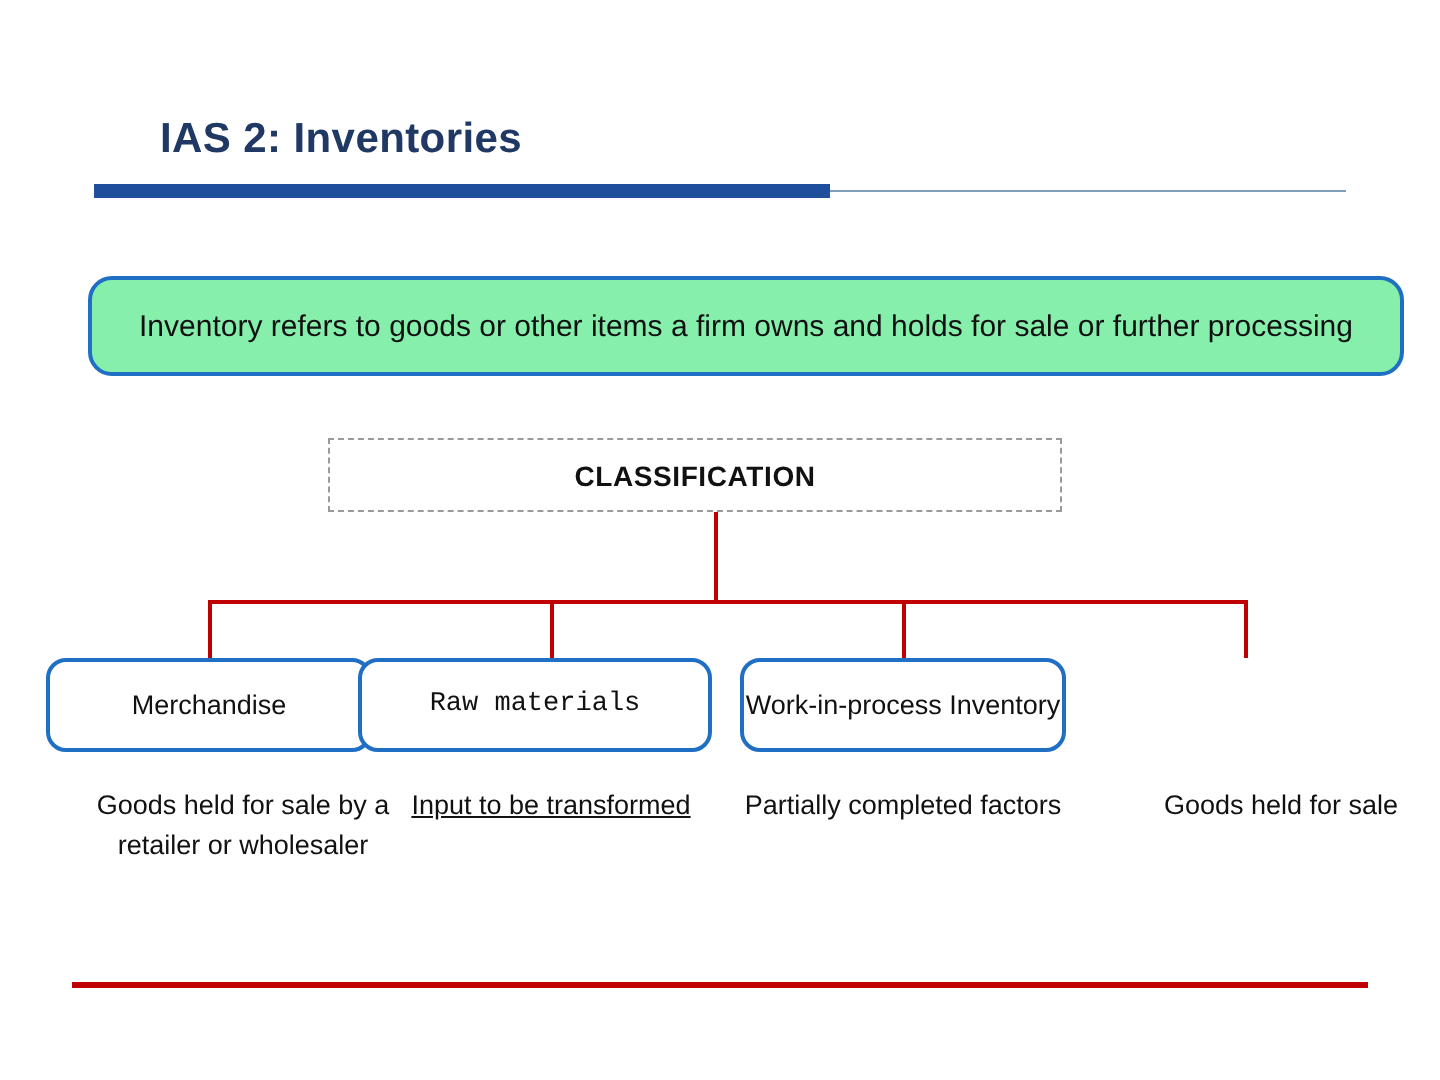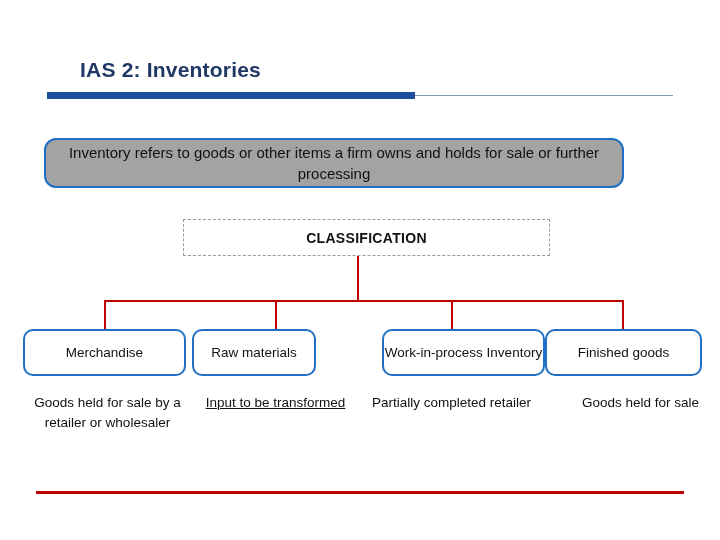--- a/index.html
+++ b/index.html
@@ -45,42 +45,42 @@
     width: 368px;
     height: 7px;
     background: #1F4E9C;
   }
 
   
   .def-box {
     position: absolute;
     left: 44px;
     top: 138px;
-    width: 580px;
+    width: 658px;
     height: 50px;
     border: 2px solid #1F6FC4;
     border-radius: 12px;
-    background: #a3a3a3;
+    background: #86efac;
     display: flex;
     align-items: center;
     justify-content: center;
     box-sizing: border-box;
   }
   .def-box .txt {
     font-size: 15px;
     color: #111111;
     text-align: center;
     line-height: 21px;
     padding: 0 10px;
   }
 
   
   .class-box {
     position: absolute;
-    left: 183px;
+    left: 164px;
     top: 219px;
     width: 367px;
     height: 37px;
     border: 1px dashed #9a9a9a;
     background: #ffffff;
     display: flex;
     align-items: center;
     justify-content: center;
     box-sizing: border-box;
   }
@@ -112,34 +112,34 @@
     justify-content: center;
     box-sizing: border-box;
   }
   .cat-box .txt {
     font-size: 13.5px;
     color: #111111;
     text-align: center;
     line-height: 17px;
   }
   .cat-1 { left: 23px;  width: 163px; }
-  .cat-2 { left: 192px; width: 124px; }
-  .cat-3 { left: 382px; width: 163px; }
+  .cat-2 { left: 179px; width: 177px; font-family: Liberation Mono, monospace; }
+  .cat-3 { left: 370px; width: 163px; }
   .cat-4 { left: 545px; width: 157px; }
 
   
   .desc {
     position: absolute;
     top: 393px;
     font-size: 13.5px;
     color: #111111;
     text-align: center;
     line-height: 20px;
   }
-  .desc-1 { left: 26px;  width: 163px; }
+  .desc-1 { left: 40px;  width: 163px; }
   .desc-2 { left: 197px; width: 157px; text-decoration: underline; }
   .desc-3 { left: 370px; width: 163px; }
   .desc-4 { left: 562px; width: 157px; }
 
   
   .bottom-rule {
     position: absolute;
     left: 36px;
     top: 491px;
     width: 648px;
@@ -173,24 +173,21 @@
 
   <div class="cat-box cat-1">
     <div class="txt">Merchandise</div>
   </div>
   <div class="cat-box cat-2">
     <div class="txt">Raw materials</div>
   </div>
   <div class="cat-box cat-3">
     <div class="txt">Work-in-process Inventory</div>
   </div>
-  <div class="cat-box cat-4">
-    <div class="txt">Finished goods</div>
-  </div>
 
   <div class="desc desc-1">Goods held for sale
 by a retailer or wholesaler</div>
   <div class="desc desc-2">Input to be transformed</div>
-  <div class="desc desc-3">Partially completed retailer</div>
+  <div class="desc desc-3">Partially completed factors</div>
   <div class="desc desc-4">Goods held for sale</div>
 
   <div class="bottom-rule"></div>
 </div>
 
 </body></html>

